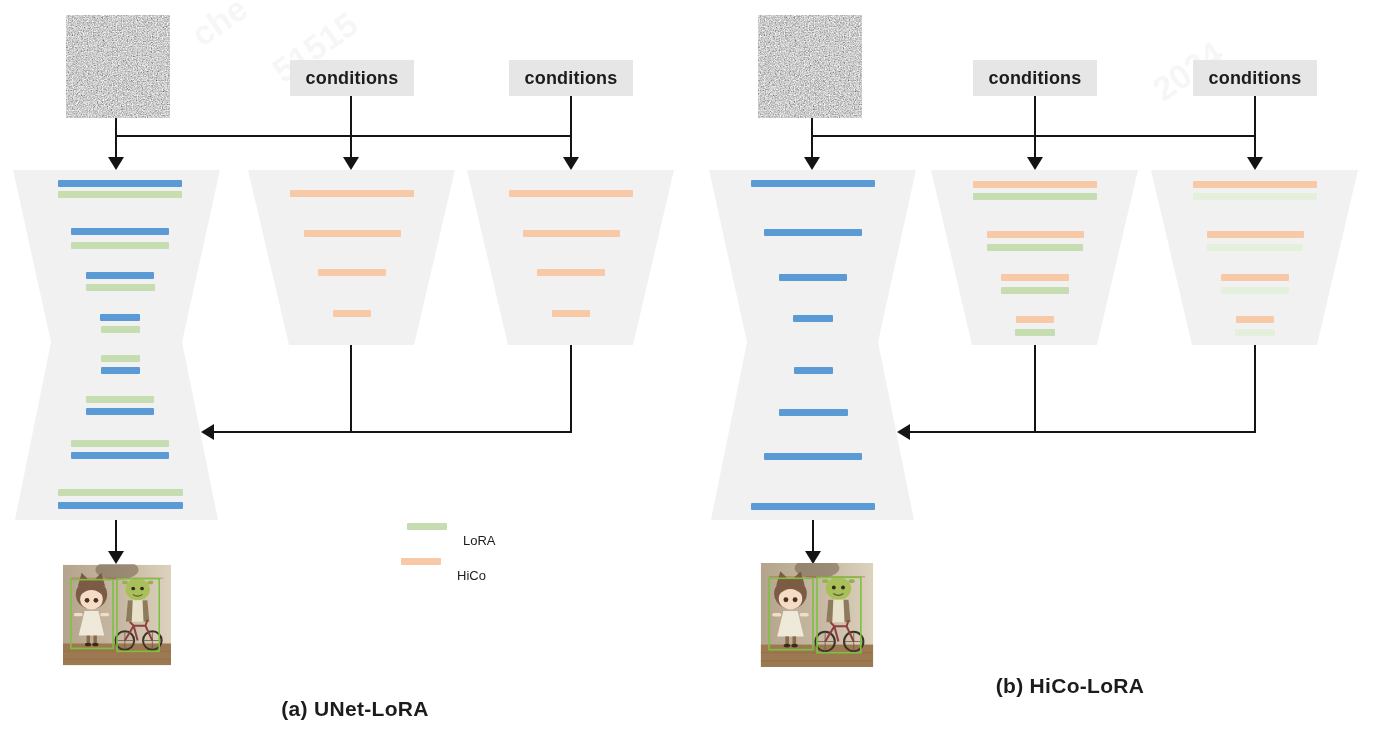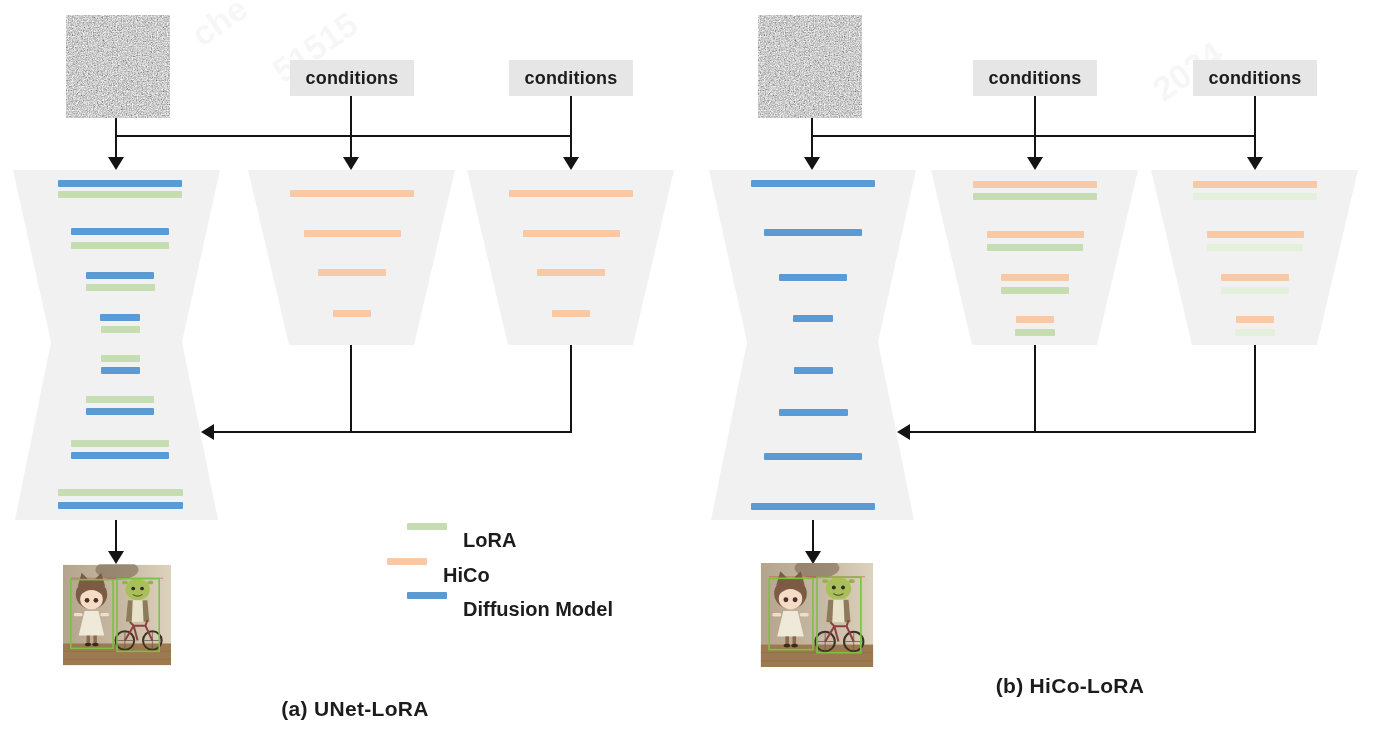--- a/index.html
+++ b/index.html
@@ -23,21 +23,21 @@
     border-top:8px solid transparent;border-bottom:8px solid transparent;
     border-right:13px solid #141414;}
   .bars{position:absolute;left:0;top:0;width:0;height:0;overflow:visible;}
   .bar{position:absolute;height:7px;border-radius:1px;}
   .caption{
     position:absolute;transform:translateX(-50%);
     font-size:21px;font-weight:bold;letter-spacing:.3px;white-space:nowrap;
   }
   .legend-row{position:absolute;display:flex;align-items:center;gap:16px;height:21px;}
   .legend-swatch{width:40px;height:7px;border-radius:1px;flex:0 0 auto;}
-  .legend-label{font-size:20px;font-weight:bold;white-space:nowrap;margin-top:27px;}
+  .legend-label{font-size:13px;font-weight:normal;white-space:nowrap;margin-top:27px;}
   .noise{position:absolute;line-height:0;}
   .outimg{position:absolute;line-height:0;}
   .wm{position:absolute;font-size:34px;font-weight:bold;color:#8a8a8a;opacity:.07;
       transform:rotate(-35deg);pointer-events:none;white-space:nowrap;}
 </style>
 </head>
 <body>
 
 <div id="page">
 
@@ -253,22 +253,18 @@
   <svg class="outimg" style="left:756px;top:563px" width="122" height="104">
     <use href="#outimg"></use>
   </svg>
 
   <div class="caption" style="left:1070px;top:674px">(b) HiCo-LoRA</div>
 
   <div class="legend-row" style="left:407px;top:516px">
     <span class="legend-swatch" style="background-color: rgb(197, 221, 177);"></span>
     <span class="legend-label">LoRA</span>
   </div>
-  <div class="legend-row" style="left:387px;top:551px">
+  <div class="legend-row" style="left:401px;top:551px">
     <span class="legend-swatch" style="background-color: rgb(247, 201, 166);"></span>
     <span class="legend-label">HiCo</span>
   </div>
-  <div class="legend-row" style="left:407px;top:585px">
-    <span class="legend-swatch" style="background-color: rgb(91, 155, 213);"></span>
-    <span class="legend-label">Diffusion Model</span>
-  </div>
 
 </div>
 
 </body></html>

